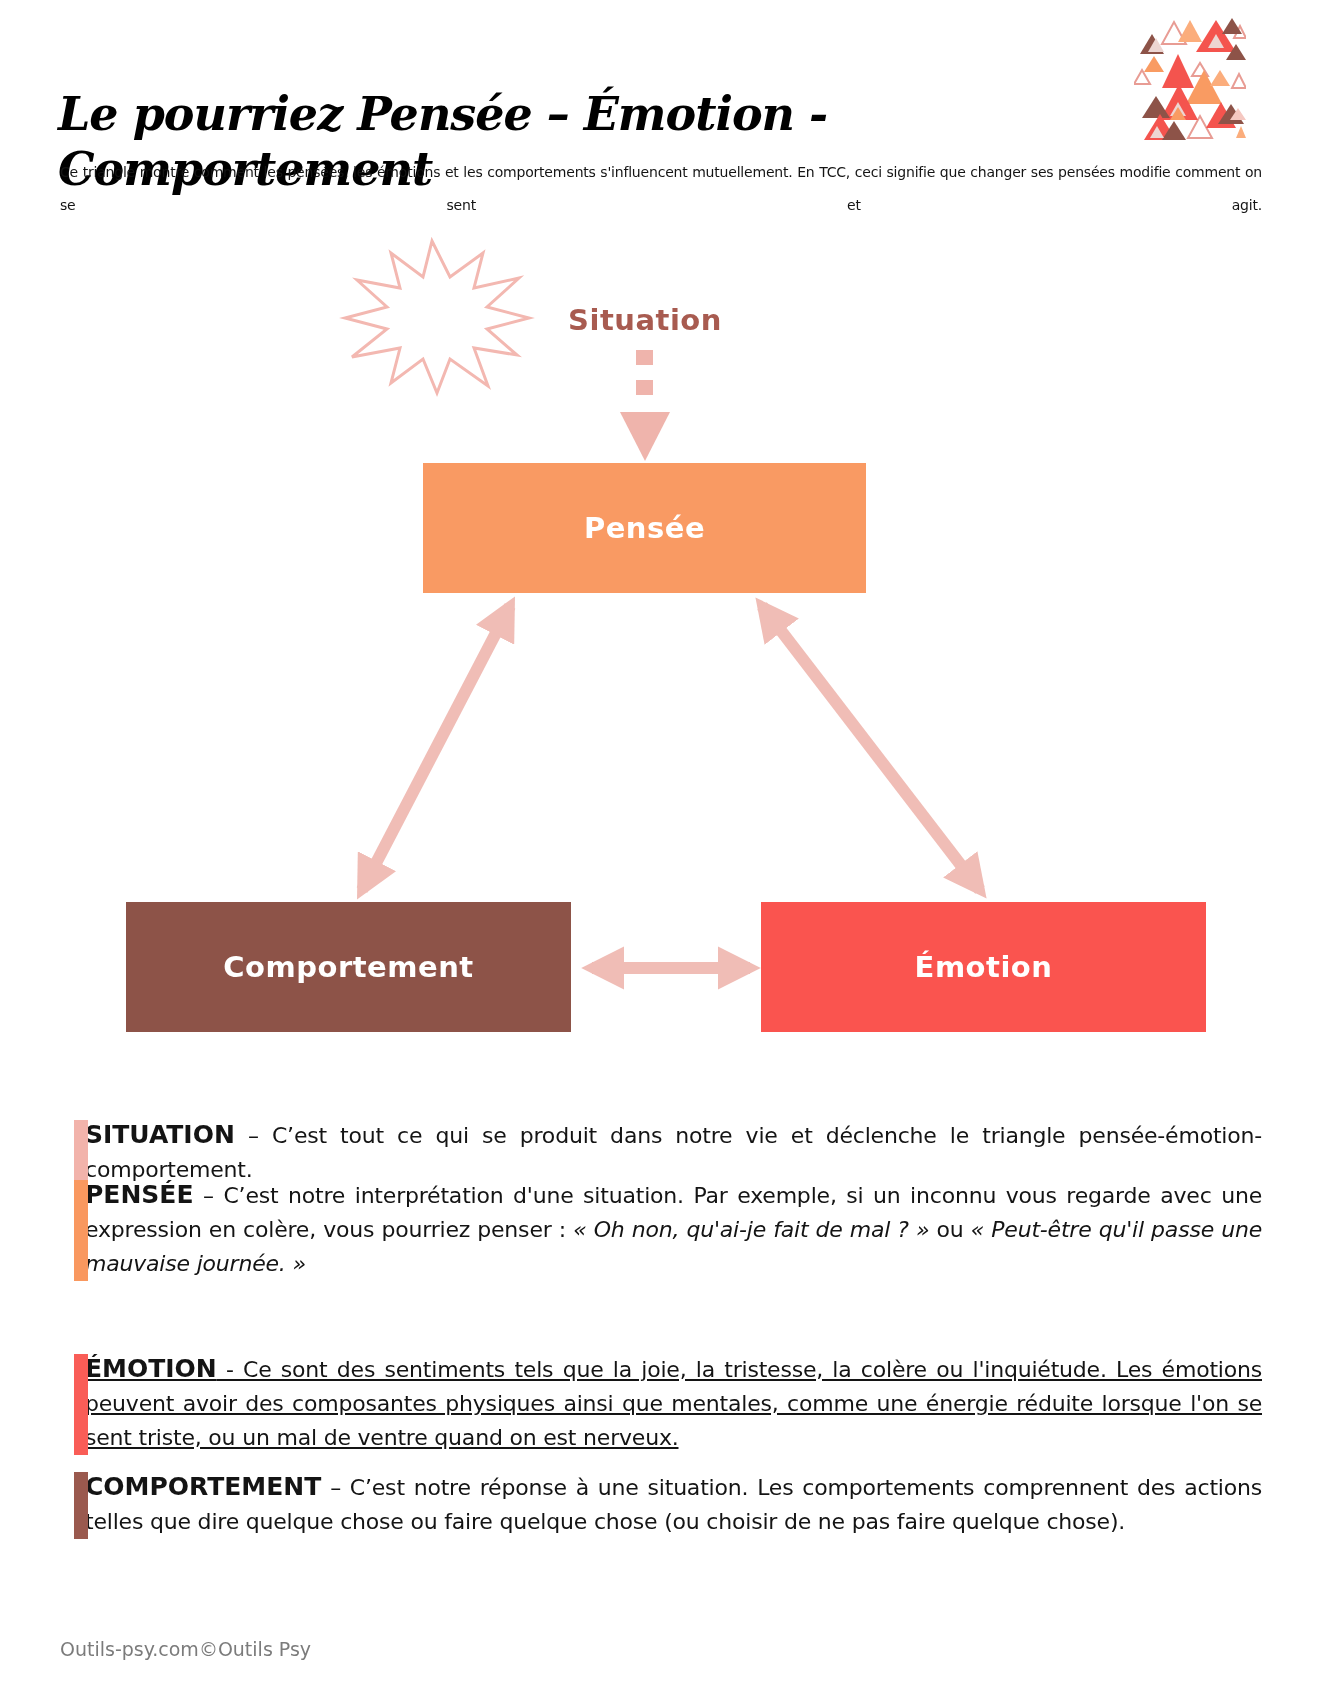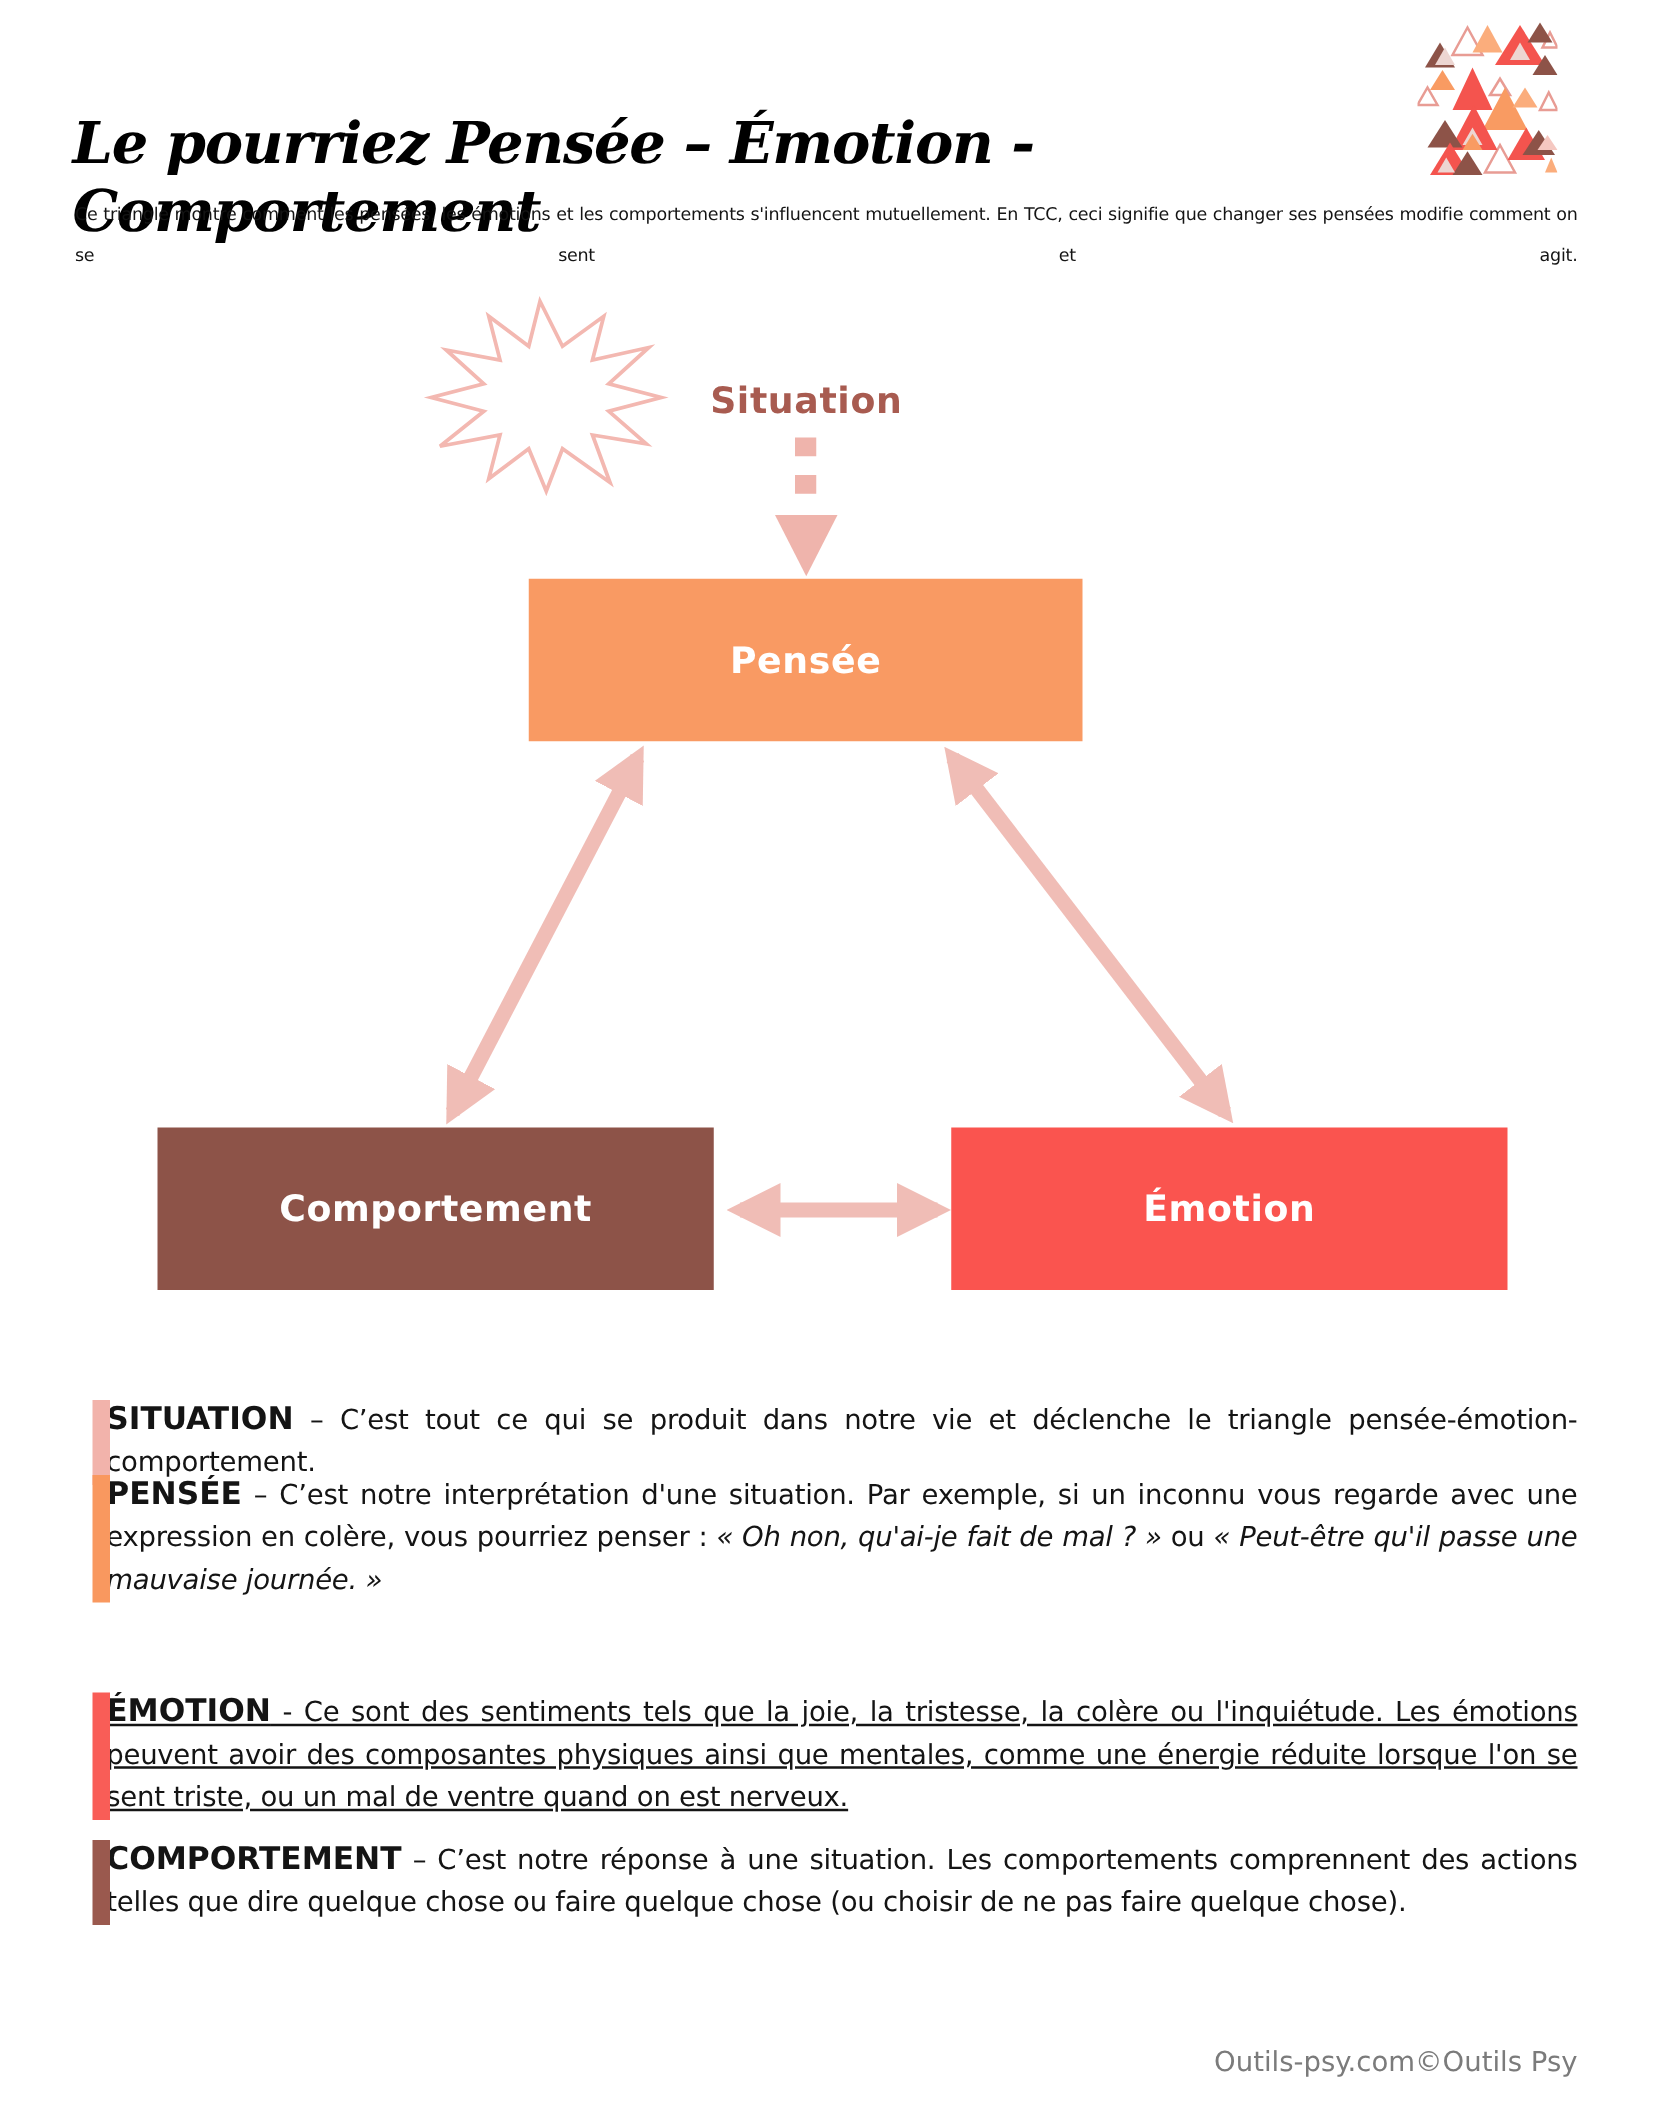--- a/index.html
+++ b/index.html
@@ -43,22 +43,22 @@
   }
   .sec-title{font-size:25px;font-weight:bold;letter-spacing:0;}
   .it{font-style:italic;}
   .sec-1{top:1118px;}
   .sec-2{top:1178px;}
   .sec-3{top:1352px;text-decoration:underline;}
   .sec-4{top:1470px;}
   
   .footer{
     position:absolute;left:60px;right:60px;top:1638px;
-    display:flex;justify-content:flex-end;
-    font-size:22px;color:#7b7b7b;
+    display:flex;justify-content:flex-start;
+    font-size:19px;color:#7b7b7b;
   }
 </style>
 </head>
 <body>
 
 <h1 class="page-title">Le pourriez Pensée – Émotion - Comportement</h1>
 
 <svg class="logo" viewBox="0 0 112 132" aria-hidden="true">
   <g stroke-width="2" fill="none">
     <polygon points="28,36 52,36 40,14" class="lc-outline-s" stroke="#E89C94"></polygon>

